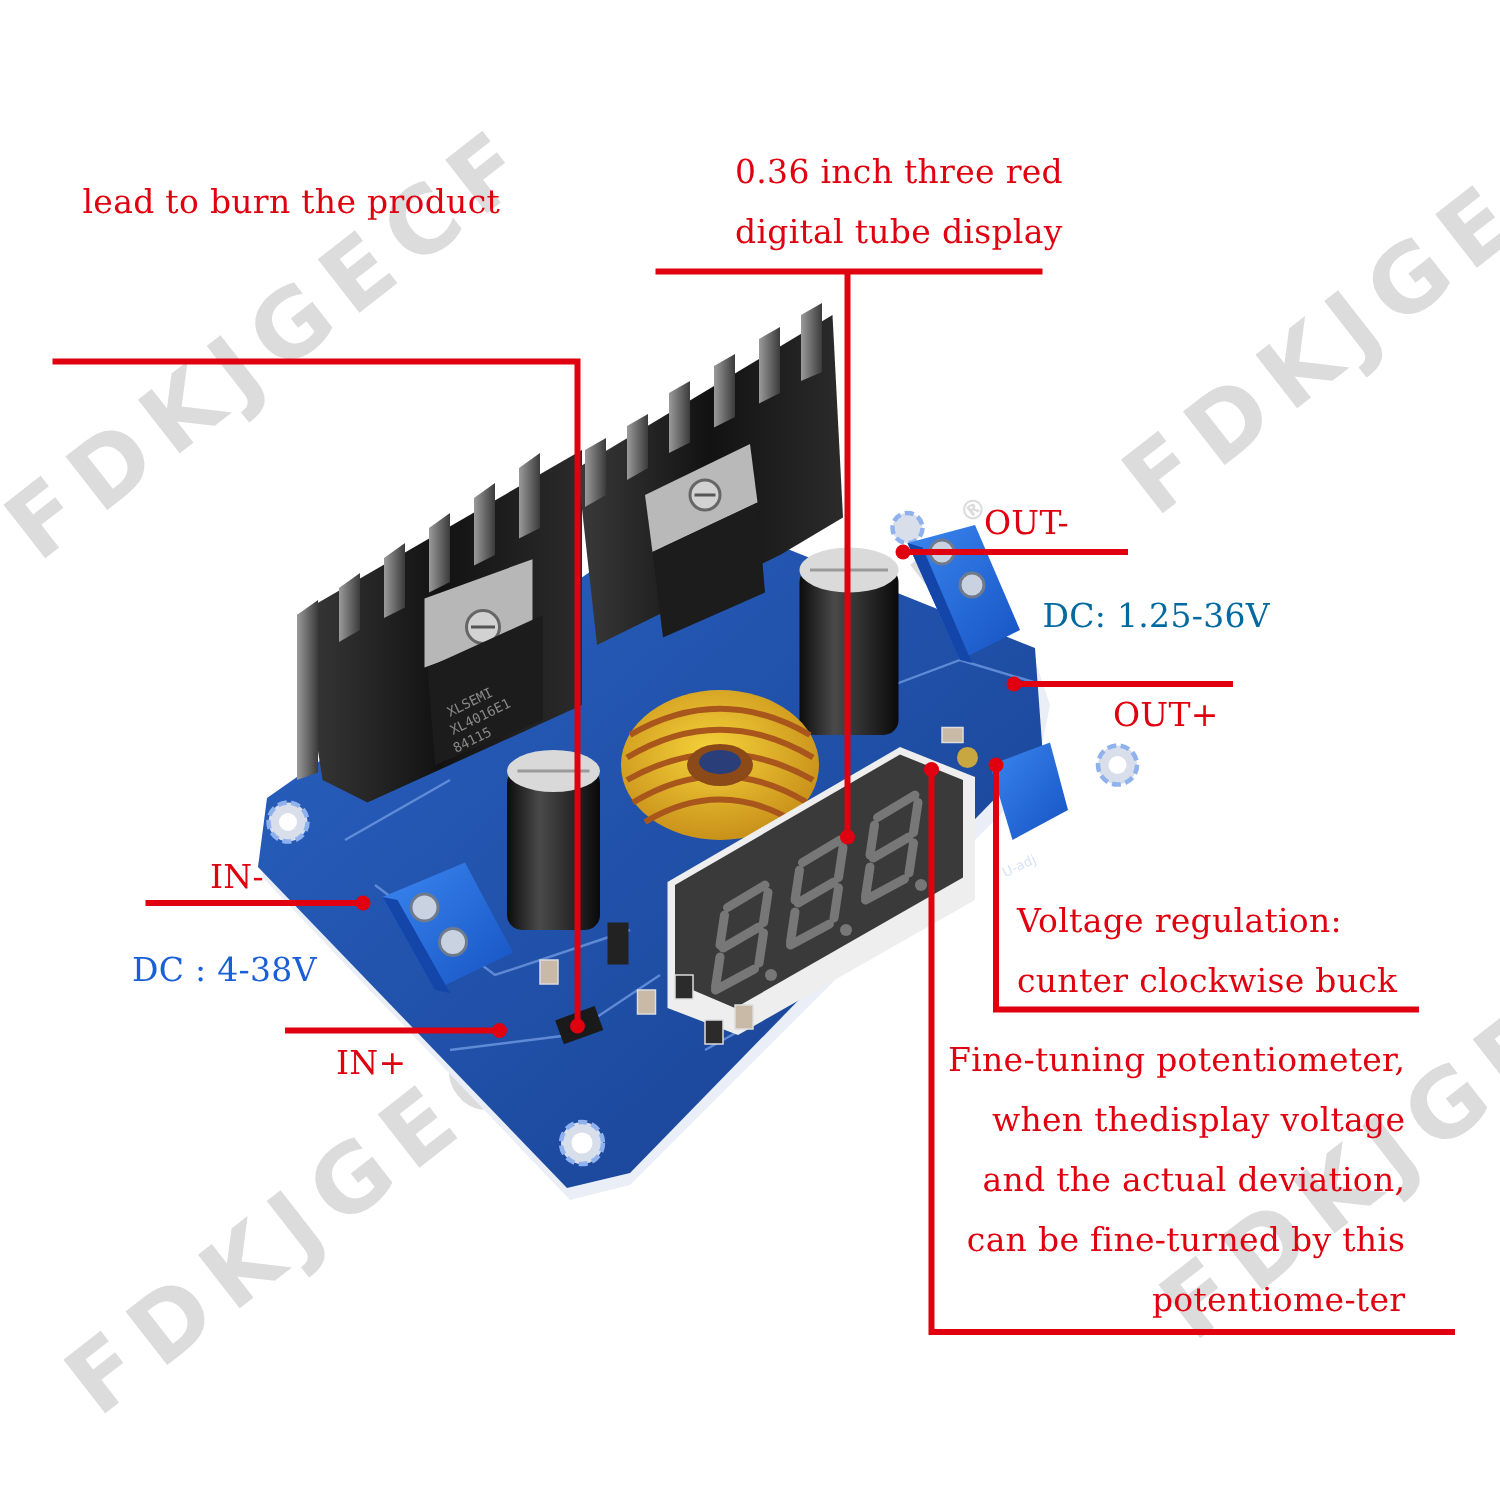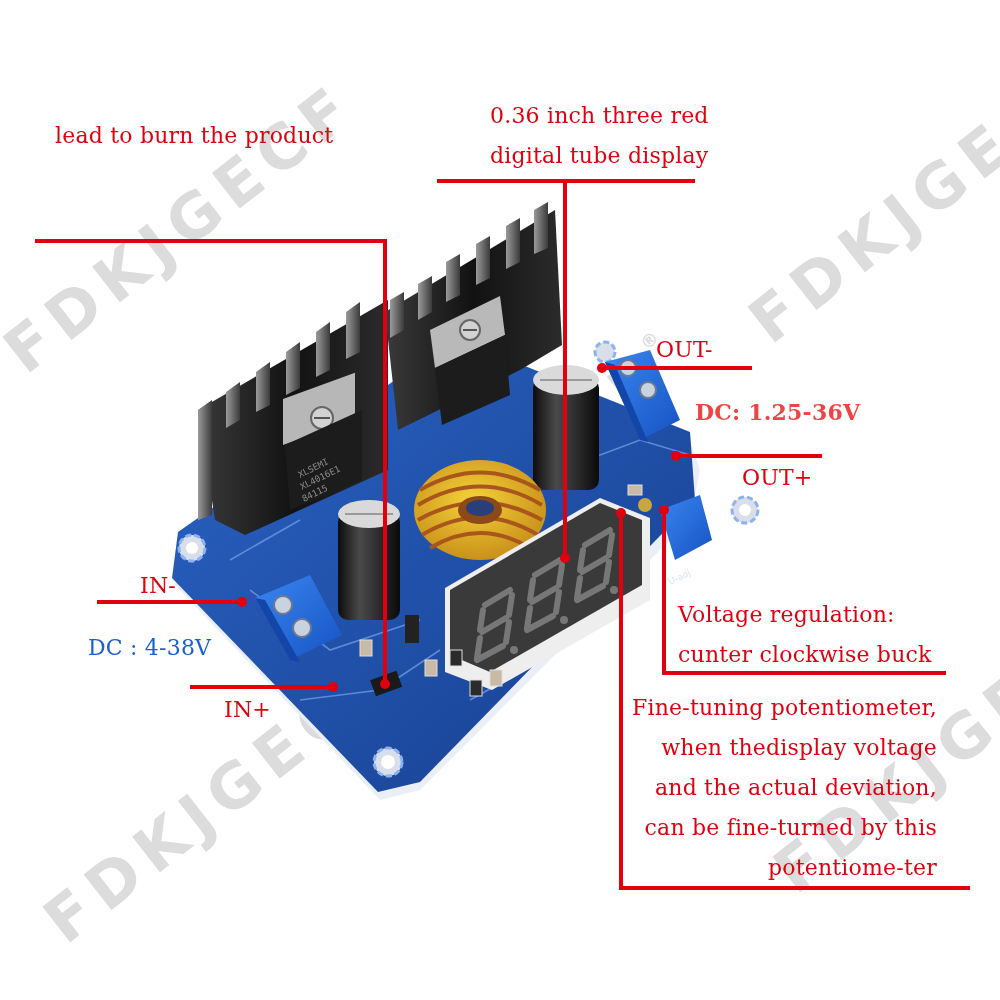--- a/index.html
+++ b/index.html
@@ -1,21 +1,21 @@
 <!DOCTYPE html>
 <html><head>
 <meta charset="utf-8">
 <style>
   html,body{margin:0;padding:0;background:#ffffff;}
   body{width:1000px;height:1000px;position:relative;overflow:hidden;font-family:"DejaVu Serif","Liberation Serif",serif;}
   .stage{position:absolute;left:0;top:0;width:1000px;height:1000px;}
   svg.art{position:absolute;left:0;top:0;}
   .label{position:absolute;font-family:"DejaVu Serif","Liberation Serif",serif;font-size:22px;line-height:40px;white-space:nowrap;letter-spacing:0.2px;}
   .red{color:#e0000f;}
-  .green{color:#ef4444;font-weight:bold;}
+  .green{color:#0369a1;}
   .blue{color:#1b5fd6;}
   .wm{position:absolute;font-family:"DejaVu Sans","Liberation Sans",sans-serif;font-weight:bold;font-size:62px;color:#d6d6d6;letter-spacing:10px;transform-origin:left top;white-space:nowrap;opacity:0.85;}
   .wm sup{font-size:18px;vertical-align:top;letter-spacing:0;}
 </style>
 </head>
 <body>
 
 <div class="stage">
 
   <div class="wm" style="left:735px;top:300px;transform:rotate(-38deg);">

